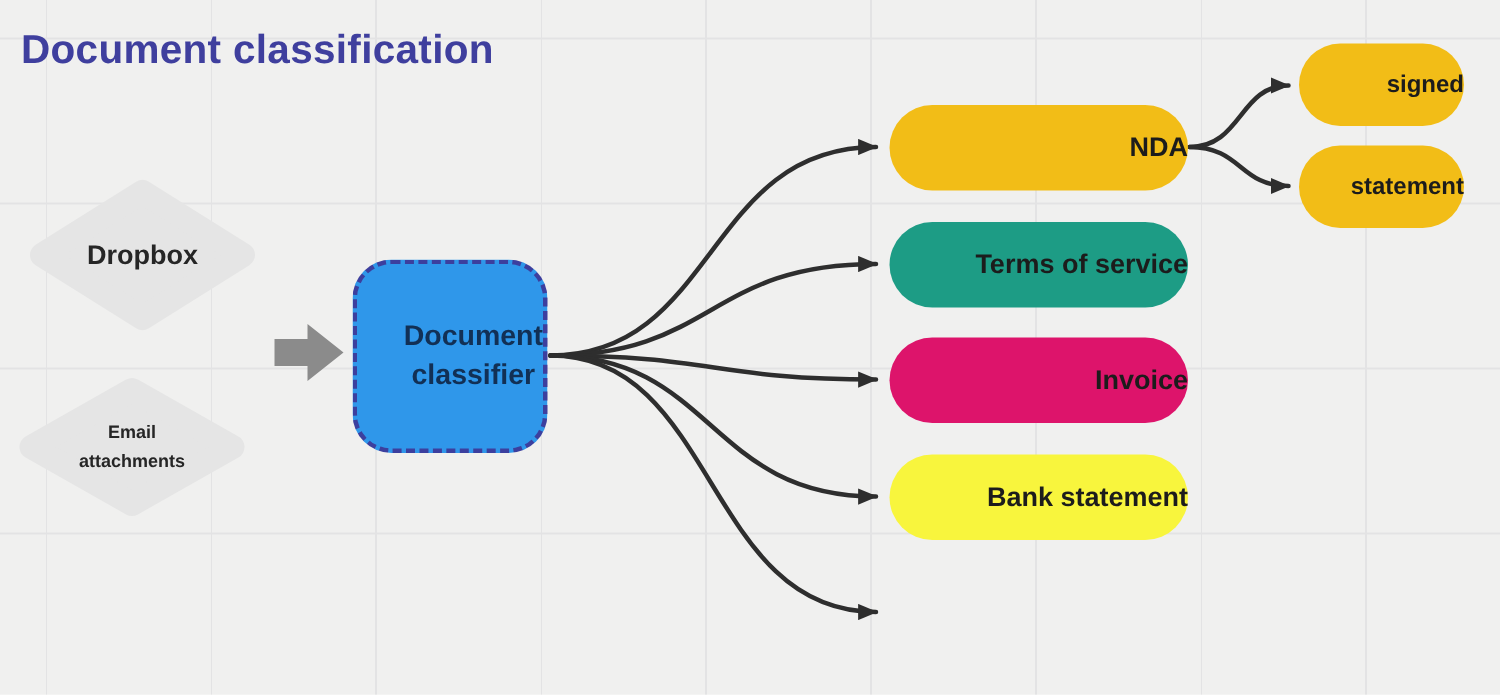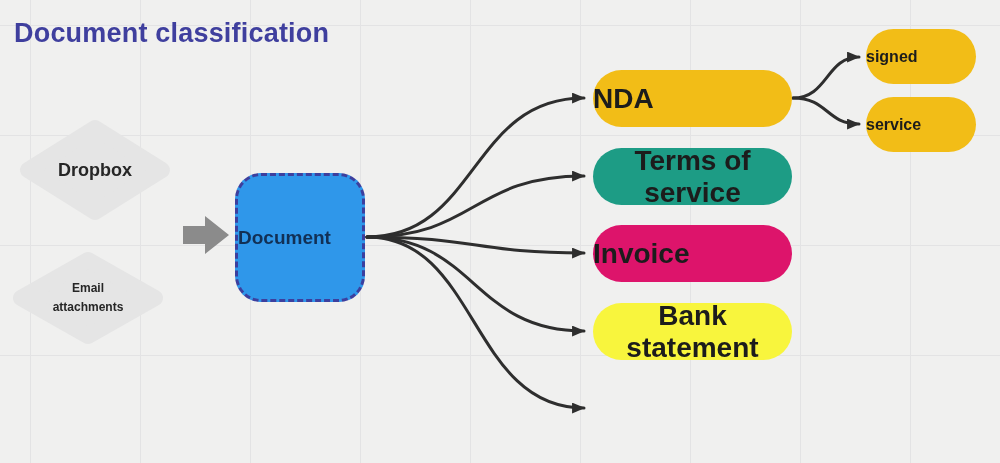--- a/index.html
+++ b/index.html
@@ -18,41 +18,41 @@
   }
   .title {
     position: absolute;
     left: 14px; top: 18px;
     font-size: 27px;
     font-weight: 800;
     letter-spacing: 0.2px;
     color: #3f3f9e;
   }
   svg.links { position: absolute; left: 0; top: 0; z-index: 1; }
-  .node { position: absolute; z-index: 2; display: flex; align-items: center; justify-content: flex-start; text-align: center; }
+  .node { position: absolute; z-index: 2; display: flex; align-items: center; justify-content: flex-end; text-align: center; }
   .diamond-label {
     position: absolute; z-index: 2;
     text-align: center;
     font-weight: 700;
     color: #262626;
   }
   .diamond-label.dropbox { left: 20px; top: 160px; width: 150px; font-size: 18px; }
   .diamond-label.email { left: 13px; top: 279px; width: 150px; font-size: 12px; line-height: 19px; }
   .classifier {
     left: 235px; top: 173px; width: 130px; height: 129px;
     background: #2f97ea;
     border: 3px dashed #3c3f9e;
     border-radius: 26px;
     font-size: 19px; font-weight: 700; line-height: 26px;
     color: #123055;
   }
   .pill {
     left: 593px; width: 199px; height: 57px;
     border-radius: 28.5px;
-    font-size: 28px; font-weight: 700;
+    font-size: 18px; font-weight: 700;
     color: #1c1c1c;
   }
   .pill.nda            { top: 70px;  background: #f2bd17; }
   .pill.terms          { top: 148px; background: #1d9c85; }
   .pill.invoice        { top: 225px; background: #dd146b; }
   .pill.bank           { top: 303px; background: #f8f53d; }
   .pill.annual         { top: 380px; background: #7f7f7f; }
   .subpill {
     left: 866px; width: 110px; height: 55px;
     border-radius: 27.5px;
@@ -98,36 +98,37 @@
     <span>Dropbox</span>
   </div>
   <div class="diamond-label email">
     <div>Email</div>
     <div>attachments</div>
   </div>
 
   <div class="node classifier">
     <div>
       <div>Document</div>
+      <div>classifier</div>
     </div>
   </div>
 
   <div class="node pill nda">
     <span>NDA</span>
   </div>
   <div class="node pill invoice">
     <span>Invoice</span>
   </div>
   <div class="node pill terms">
     <span>Terms of service</span>
   </div>
   <div class="node pill bank">
     <span>Bank statement</span>
   </div>
 
   <div class="node subpill signed">
     <span>signed</span>
   </div>
   <div class="node subpill unsigned">
-    <span>service</span>
+    <span>statement</span>
   </div>
 
 </div>
 
 </body></html>

